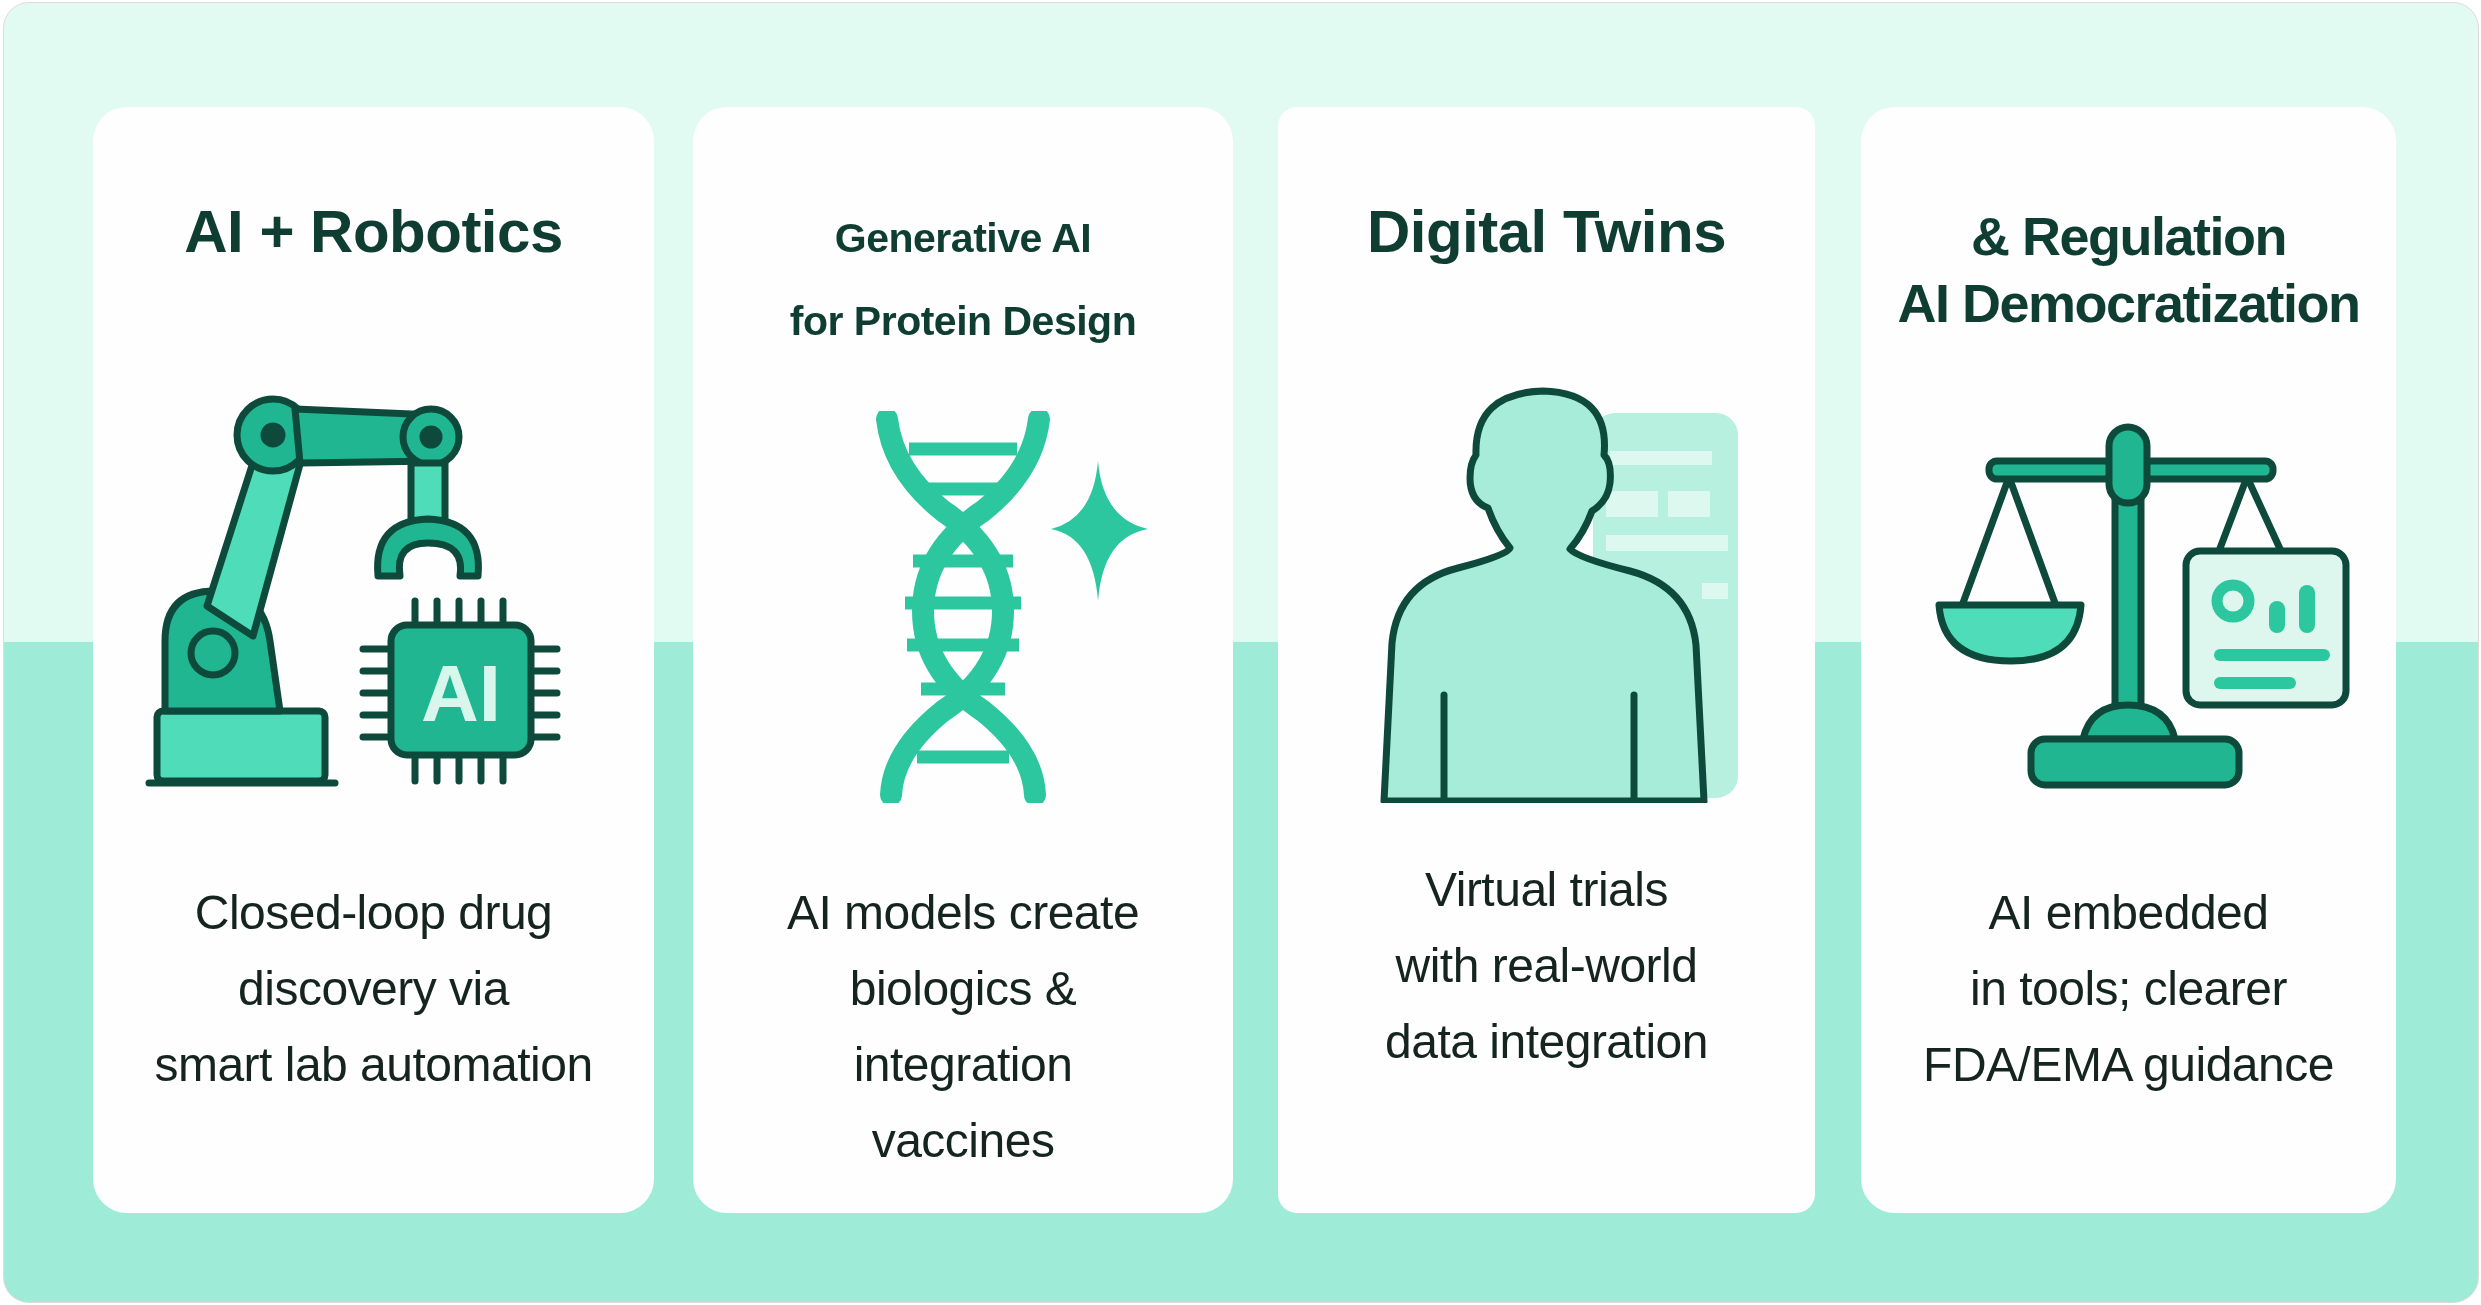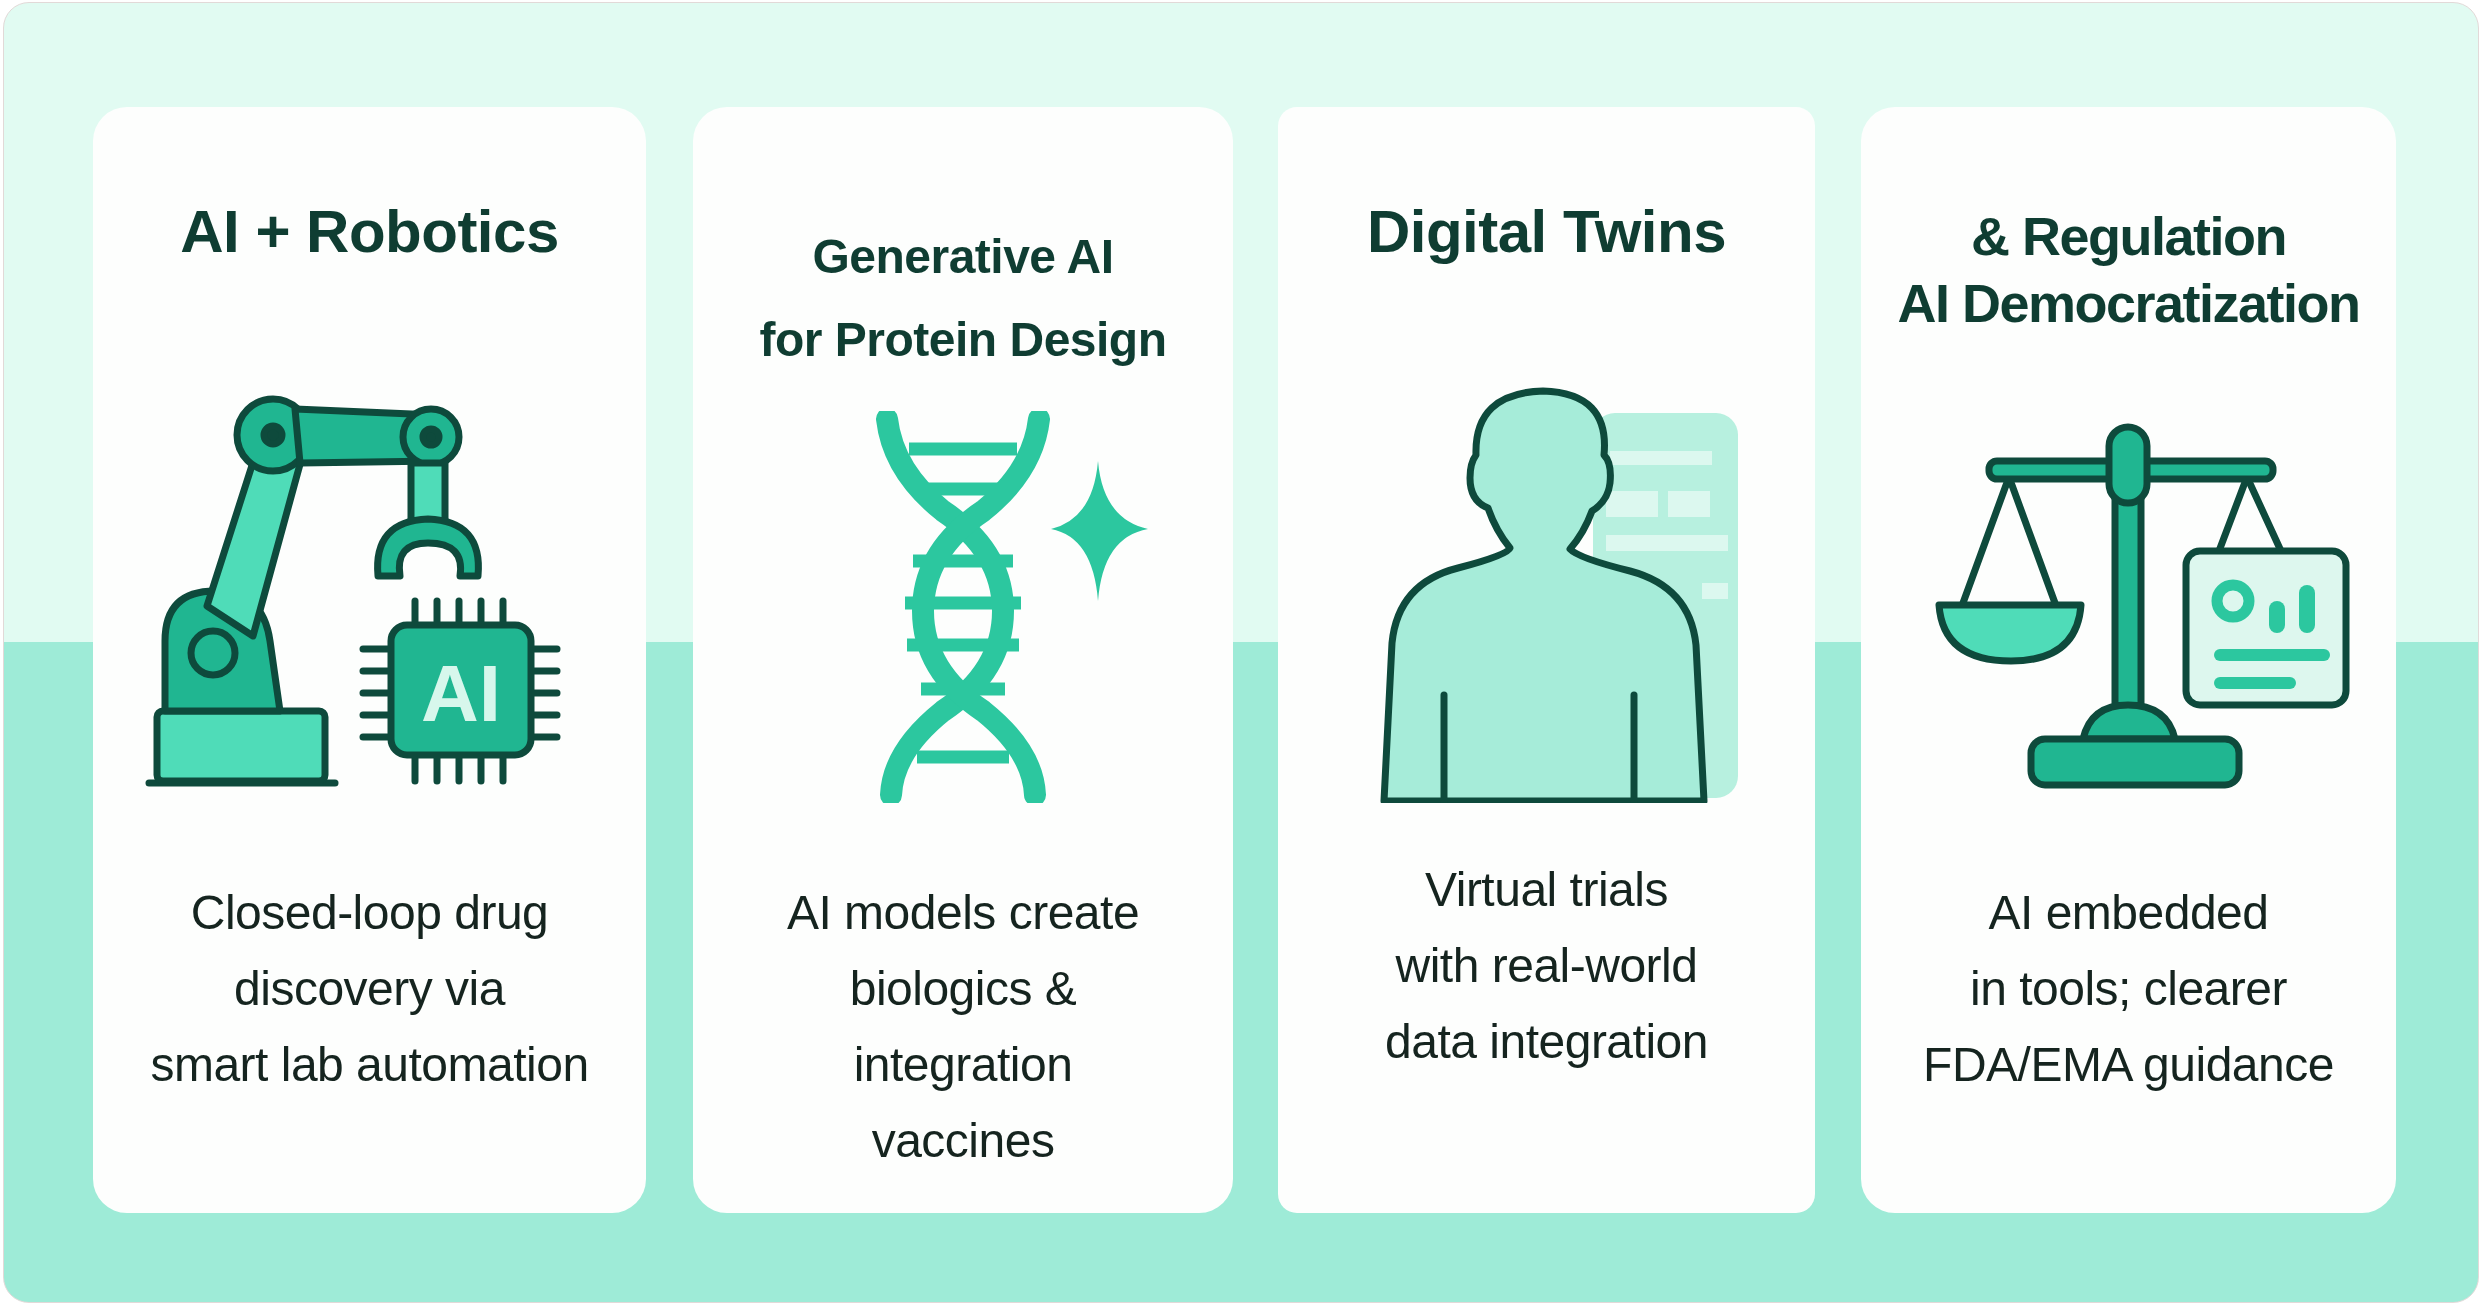--- a/index.html
+++ b/index.html
@@ -28,21 +28,21 @@
     color: #15241f; font-size: 48px; line-height: 76px; letter-spacing: -0.5px;
   }
   .card .desc div { white-space: nowrap; }
   .icon { position: absolute; }
 </style>
 </head>
 <body>
 
 <div class="frame">
 
-  <div class="card" style="left:89px; width:553px;">
+  <div class="card" style="left:89px; width:553px;padding-left:8px;">
     <div class="title" style="top:90px; font-size:60px; line-height:70px;">
       <div>AI + Robotics</div>
     </div>
     <svg class="icon" style="left:52px; top:284px;" width="430" height="400" viewBox="0 0 430 400">
       <g stroke="#0e4a3c" stroke-width="7" stroke-linejoin="round" stroke-linecap="round">
 
         <line x1="4" y1="392" x2="190" y2="392"></line>
         <rect x="12" y="320" width="168" height="70" rx="6" fill="#4fdcb8"></rect>
 
         <path d="M20 320 L20 250 Q20 200 70 200 Q118 200 125 250 L135 320 Z" fill="#20b691"></path>
@@ -87,21 +87,21 @@
       <text x="316" y="330" text-anchor="middle" font-family="Liberation Sans, sans-serif" font-weight="bold" font-size="80" fill="#d7f7ec">AI</text>
     </svg>
     <div class="desc" style="top:768px;">
       <div>Closed-loop drug</div>
       <div>discovery via</div>
       <div>smart lab automation</div>
     </div>
   </div>
 
   <div class="card" style="left:689px; width:540px;">
-    <div class="title" style="top:90px; font-size:48px; line-height:83px;margin-top:18px;">
+    <div class="title" style="top:90px; font-size:41px; line-height:83px;">
       <div>Generative AI</div>
       <div>for Protein Design</div>
     </div>
     <svg class="icon" style="left:180px; top:304px;" width="280" height="392" viewBox="0 0 280 392">
       <g fill="none" stroke="#2cc79f" stroke-width="22" stroke-linecap="round">
         <path d="M14 8 Q20 60 70 100 Q130 140 130 200 Q130 260 70 300 Q20 340 18 384"></path>
         <path d="M166 8 Q160 60 110 100 Q50 140 50 200 Q50 260 110 300 Q160 340 162 384"></path>
       </g>
       <g stroke="#2cc79f" stroke-width="13">
         <line x1="36" y1="38" x2="144" y2="38"></line>

